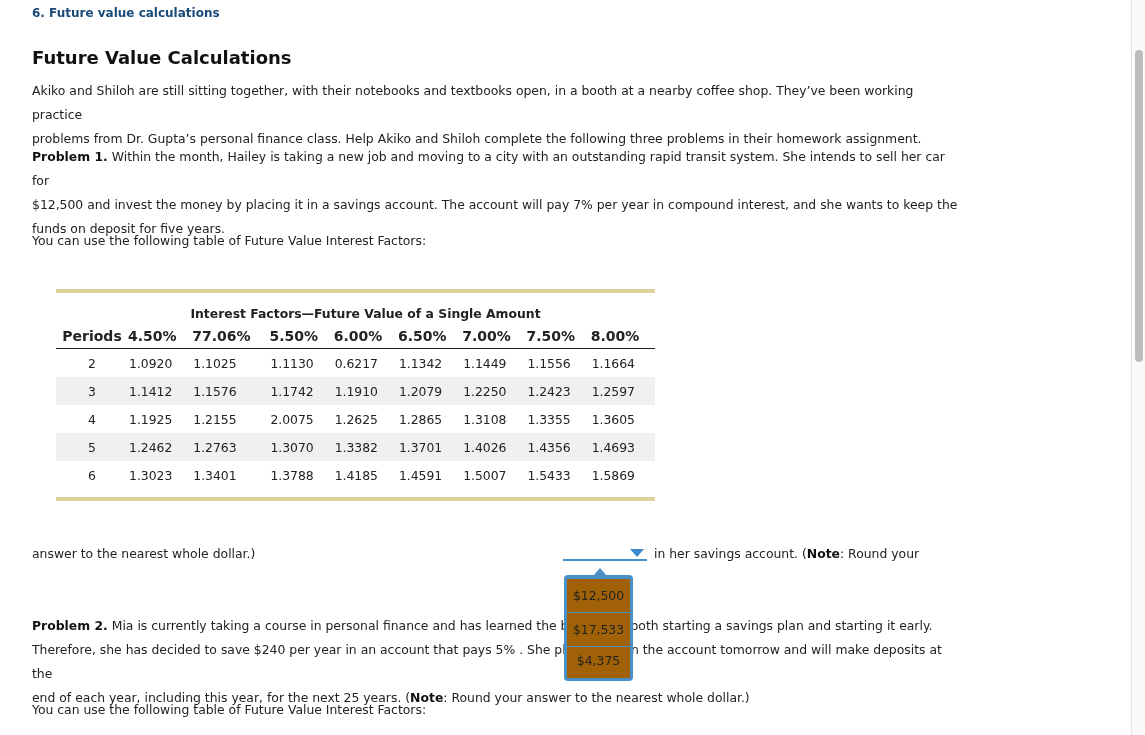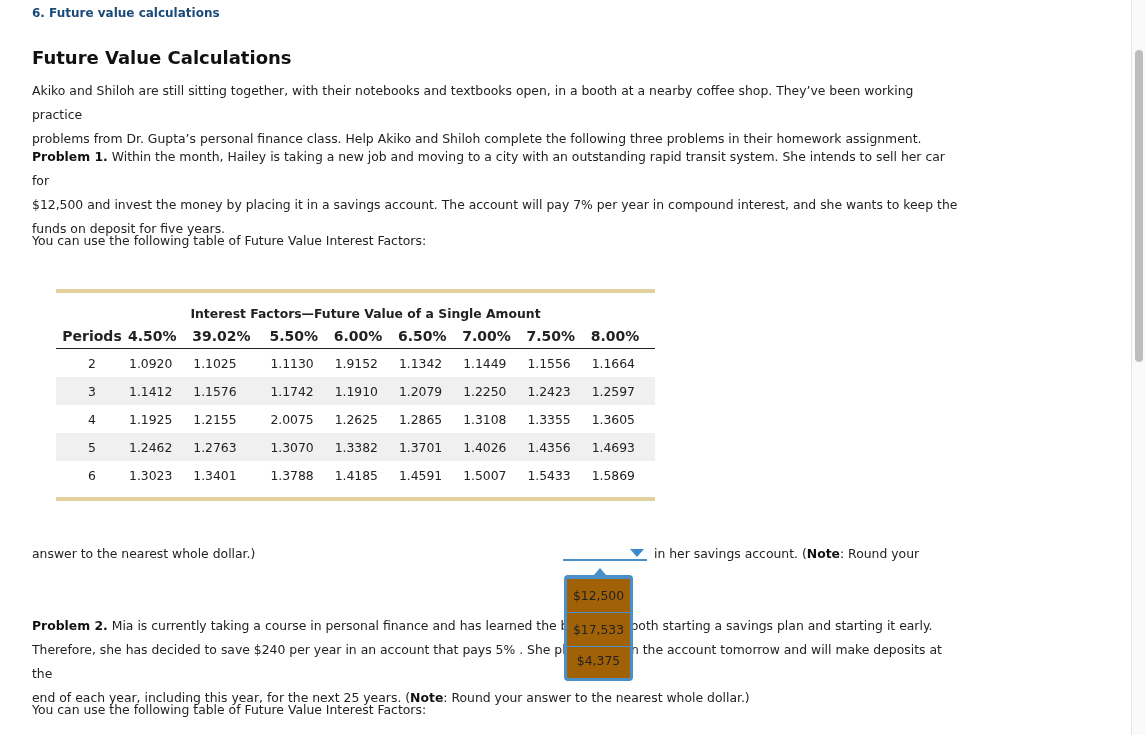--- a/index.html
+++ b/index.html
@@ -64,36 +64,36 @@
 <div class="abs para p-use1">You can use the following table of Future Value Interest Factors:</div>
 
 <div class="abs tbl-wrap">
   <div class="bar"></div>
   <div class="tbl-title">Interest Factors—Future Value of a Single Amount</div>
   <table>
     <thead>
       <tr>
         <th class="per">Periods</th>
         <th>4.50%</th>
-        <th>39.02%</th>
+        <th>77.06%</th>
         <th>5.50%</th>
         <th>6.00%</th>
         <th>6.50%</th>
         <th>7.00%</th>
         <th>7.50%</th>
         <th>8.00%</th>
       </tr>
     </thead>
     <tbody id="tbody">
         <tr>
           <td class="per">2</td>
           <td>1.0920</td>
           <td>1.1025</td>
           <td>1.1130</td>
-          <td>1.9152</td>
+          <td>0.6217</td>
           <td>1.1342</td>
           <td>1.1449</td>
           <td>1.1556</td>
           <td>1.1664</td>
         </tr>
         <tr class="alt">
           <td class="per">3</td>
           <td>1.1412</td>
           <td>1.1576</td>
           <td>1.1742</td>

